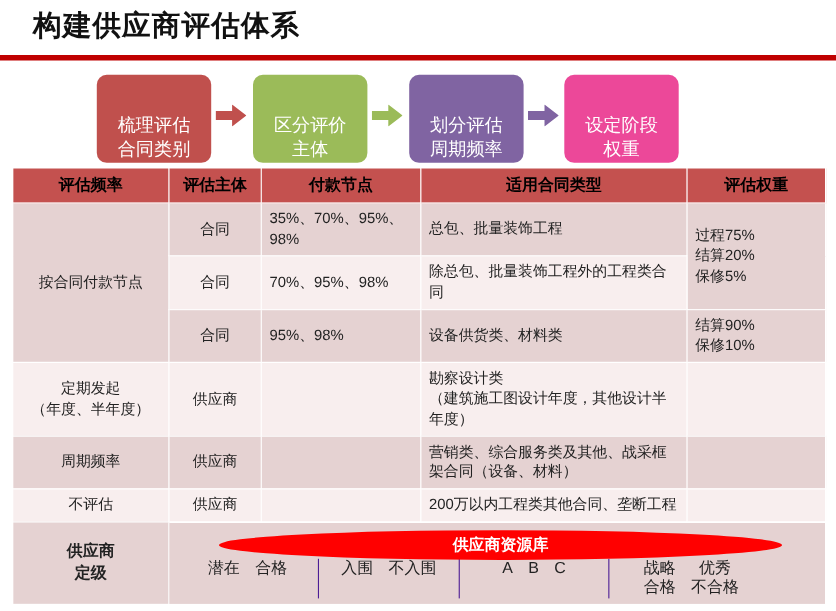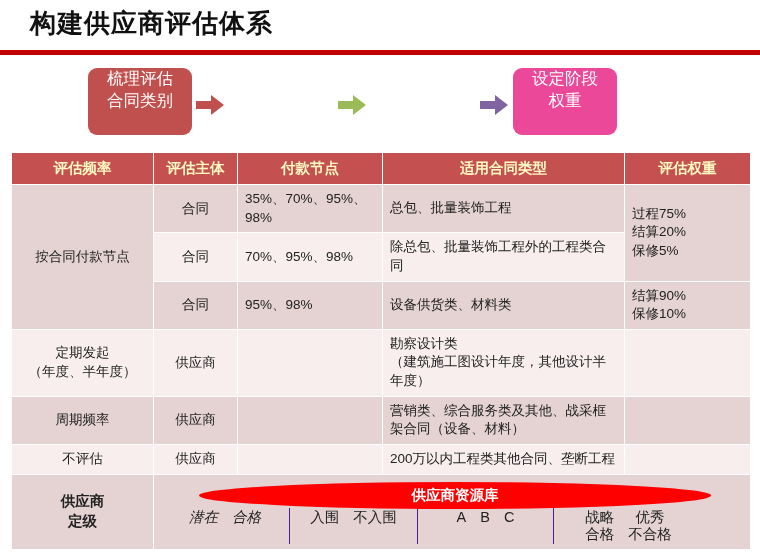--- a/index.html
+++ b/index.html
@@ -41,28 +41,28 @@
   
   #flow {
     position: absolute;
     left: 0; top: 62px;
     width: 760px; height: 86px;
   }
   .flow-box {
     position: absolute;
     top: 6px;
     width: 104px;
-    height: 67px;
+    height: 80px;
     border-radius: 9px;
     color: #ffffff;
     font-size: 16.5px;
     line-height: 1.32;
     text-align: center;
     display: flex;
-    align-items: flex-start;
+    align-items: flex-end;
     justify-content: center;
     box-sizing: border-box;
     padding: 0 4px;
   }
   .flow-box span { display: block; white-space: pre-line; }
   #flow-box-0 { left: 88px;  background: #c0504d; }
   #flow-box-1 { left: 230px; background: #9bbb59; }
   #flow-box-2 { left: 372px; background: #8064a2; }
   #flow-box-3 { left: 513px; background: #ec4899; }
 
@@ -86,21 +86,21 @@
     font-size: 13.5px;
   }
   #matrix th, #matrix td {
     border: 1px solid #ffffff;
     padding: 5px 7px;
     vertical-align: middle;
     box-sizing: border-box;
   }
   #matrix thead th {
     background: #c4514f;
-    color: #fef9c3;
+    color: #000000;
     font-weight: bold;
     font-size: 14.5px;
     text-align: center;
     height: 32px;
     padding: 4px 2px;
   }
   .shade-a { background: #e5d2d2; }
   .shade-b { background: #f8eeee; }
   .c-center { text-align: center; }
   .c-left { text-align: left; }
@@ -152,21 +152,21 @@
   .grade-group {
     display: flex;
     align-items: flex-start;
     justify-content: center;
     height: 36px;
     box-sizing: border-box;
     border-left: 1px solid #4c1d95;
     padding-top: 1px;
   }
   .grade-group:first-child { border-left: none; }
-  #grade-group-0 { width: 128px; font-style: italic; }
+  #grade-group-0 { width: 128px; }
   #grade-group-1 { width: 128px; }
   #grade-group-2 { width: 136px; }
   #grade-group-3 { width: 150px; }
   .grade-item {
     font-size: 14.5px;
     line-height: 1.22;
     text-align: center;
     padding: 0 7px;
     white-space: pre-line;
     color: #222;
@@ -192,26 +192,34 @@
   <div class="flow-box" id="flow-box-0">
     <span>梳理评估
 合同类别</span>
   </div>
   <div class="flow-arrow" id="flow-arrow-0">
     <svg width="28" height="20" viewBox="0 0 28 20">
       <polygon points="0,6 15,6 15,0 28,10 15,20 15,14 0,14" fill="#c0504d"></polygon>
     </svg>
   </div>
 
+  <div class="flow-box" id="flow-box-1">
+    <span>区分评价
+主体</span>
+  </div>
   <div class="flow-arrow" id="flow-arrow-1">
     <svg width="28" height="20" viewBox="0 0 28 20">
       <polygon points="0,6 15,6 15,0 28,10 15,20 15,14 0,14" fill="#9bbb59"></polygon>
     </svg>
   </div>
 
+  <div class="flow-box" id="flow-box-2">
+    <span>划分评估
+周期频率</span>
+  </div>
   <div class="flow-arrow" id="flow-arrow-2">
     <svg width="28" height="20" viewBox="0 0 28 20">
       <polygon points="0,6 15,6 15,0 28,10 15,20 15,14 0,14" fill="#8064a2"></polygon>
     </svg>
   </div>
 
   <div class="flow-box" id="flow-box-3">
     <span>设定阶段
 权重</span>
   </div>

